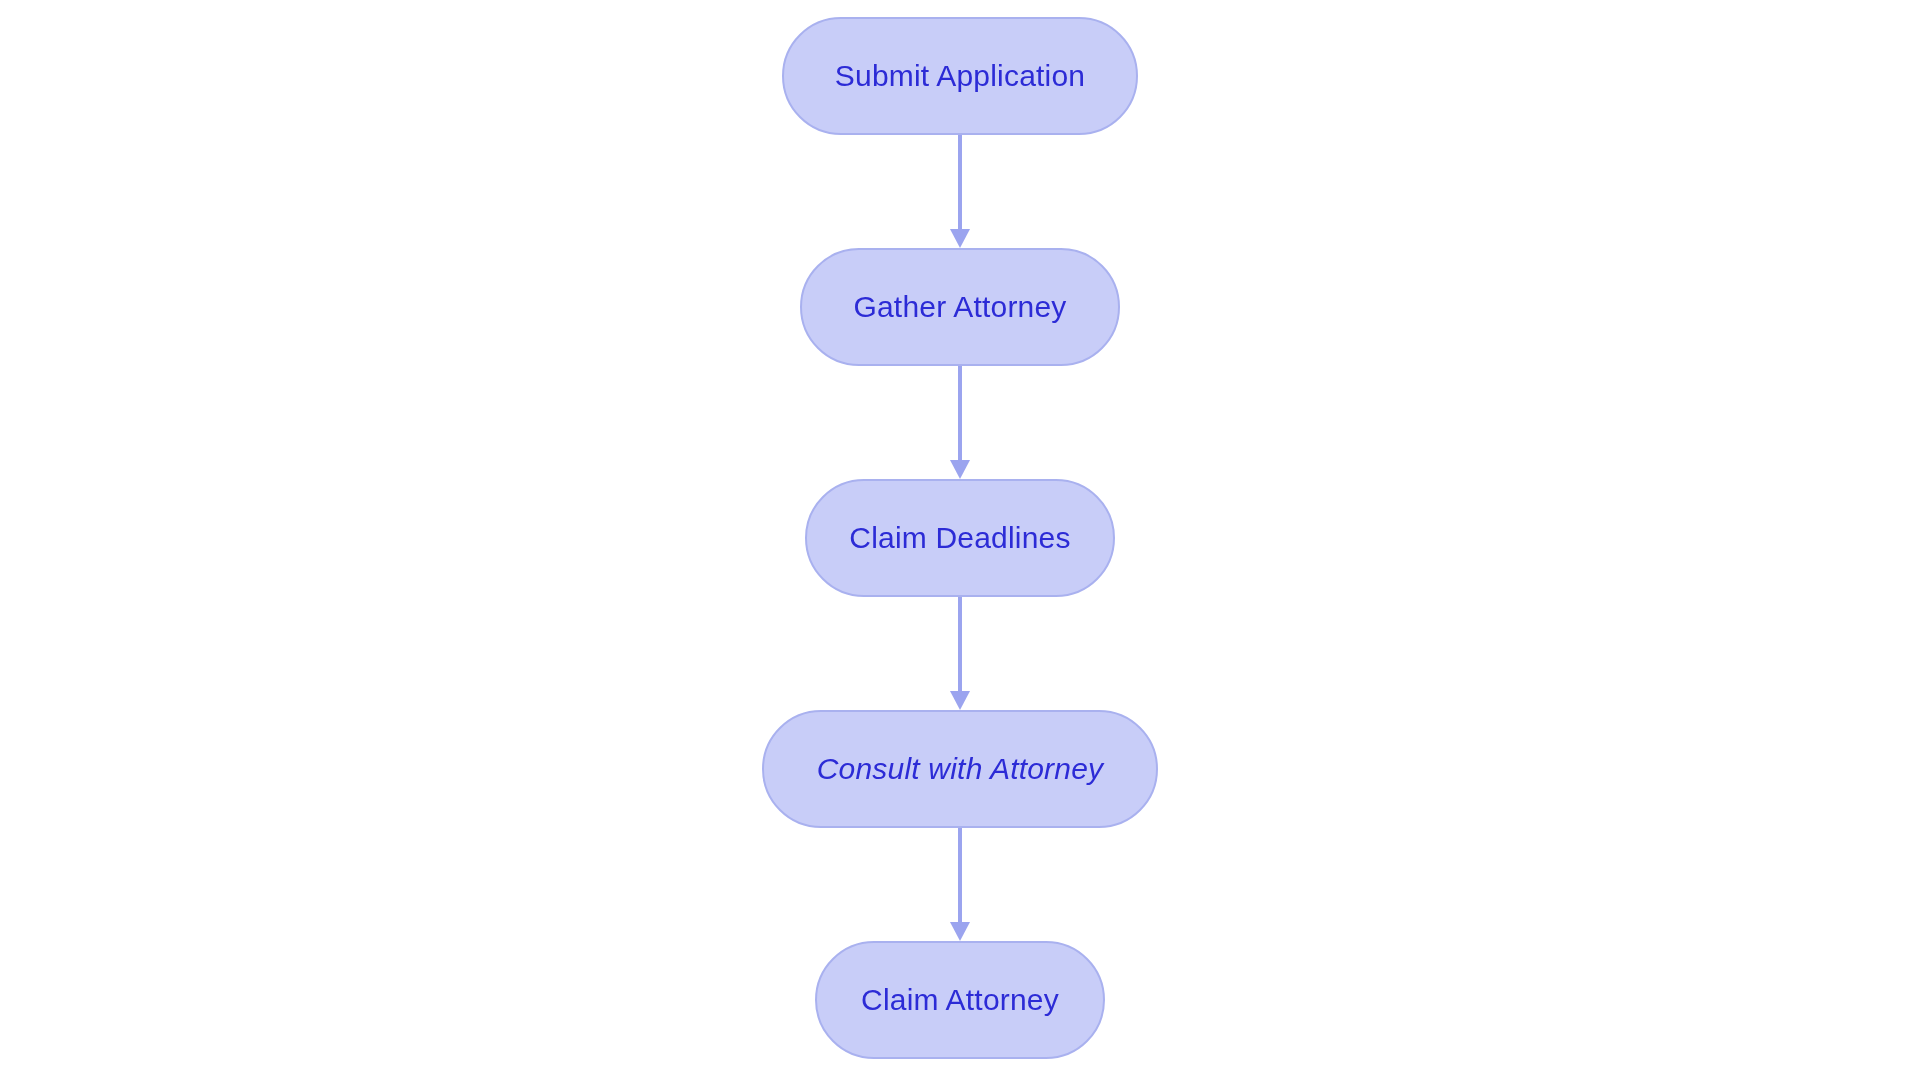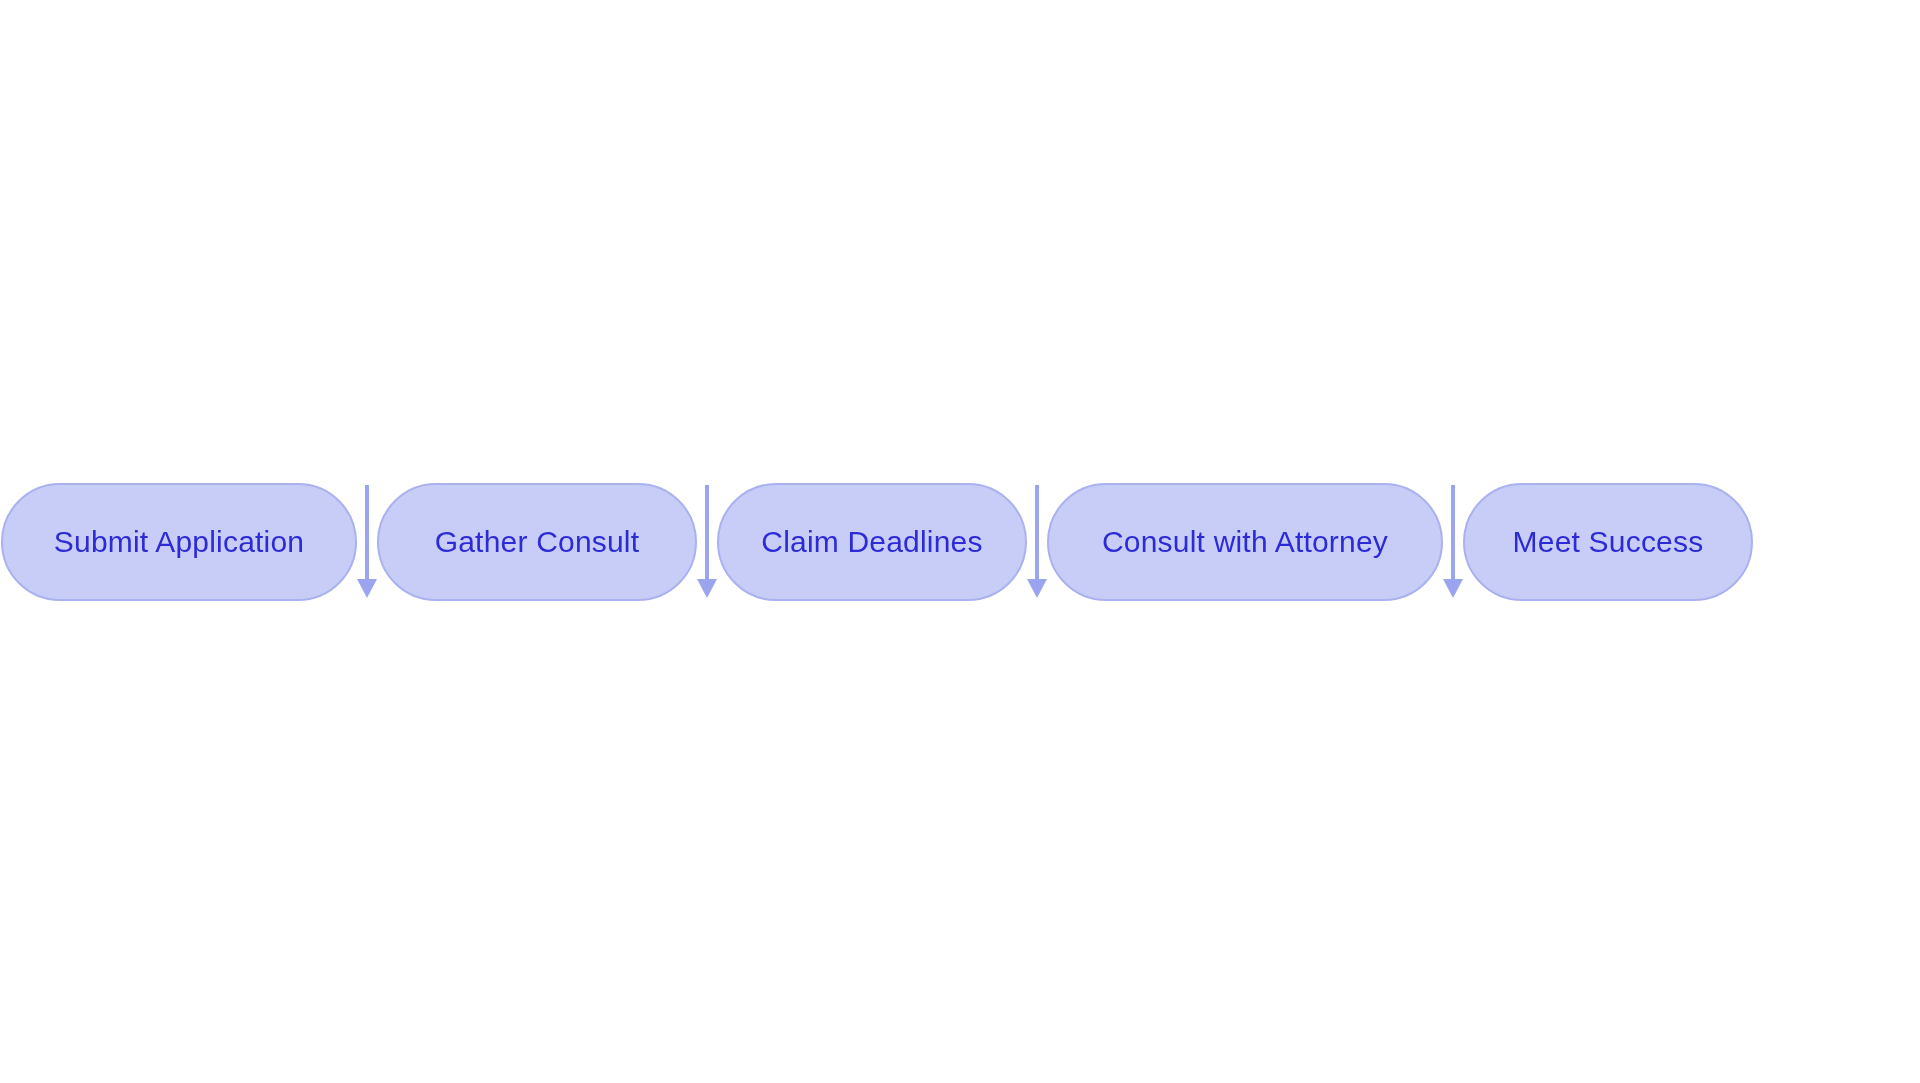--- a/index.html
+++ b/index.html
@@ -23,21 +23,21 @@
   }
 
   
   .flow-column {
     position: absolute;
     left: 0;
     top: 0;
     width: 1920px;
     height: 1083px;
     display: flex;
-    flex-direction: row;
+    flex-direction: column;
     align-items: center;
   }
 
   
   .node {
     position: relative;
     box-sizing: border-box;
     height: 118px;
     border-radius: 59px;
     background: #c8cdf8;
@@ -55,21 +55,21 @@
     letter-spacing: 0.2px;
     line-height: 1;
     white-space: nowrap;
     -webkit-font-smoothing: antialiased;
   }
 
   
   .node.n0 { width: 356px; }
   .node.n1 { width: 320px; }
   .node.n2 { width: 310px; }
-  .node.n3 { width: 396px; }
+  .node.n3 { width: 396px; font-style: italic; }
   .node.n4 { width: 290px; }
 
   
   .connector {
     position: relative;
     width: 20px;
     height: 113px;
     flex: 0 0 auto;
   }
   .connector .conn-line {
@@ -106,21 +106,21 @@
     <div class="node n0">
       <span class="node-label">Submit Application</span>
     </div>
 
     <div class="connector">
       <div class="conn-line"></div>
       <div class="conn-head"></div>
     </div>
 
     <div class="node n1">
-      <span class="node-label">Gather Consult</span>
+      <span class="node-label">Gather Attorney</span>
     </div>
 
     <div class="connector">
       <div class="conn-line"></div>
       <div class="conn-head"></div>
     </div>
 
     <div class="node n2">
       <span class="node-label">Claim Deadlines</span>
     </div>
@@ -133,17 +133,17 @@
     <div class="node n3">
       <span class="node-label">Consult with Attorney</span>
     </div>
 
     <div class="connector">
       <div class="conn-line"></div>
       <div class="conn-head"></div>
     </div>
 
     <div class="node n4">
-      <span class="node-label">Meet Success</span>
+      <span class="node-label">Claim Attorney</span>
     </div>
 
   </div>
 </div>
 
 </body></html>

